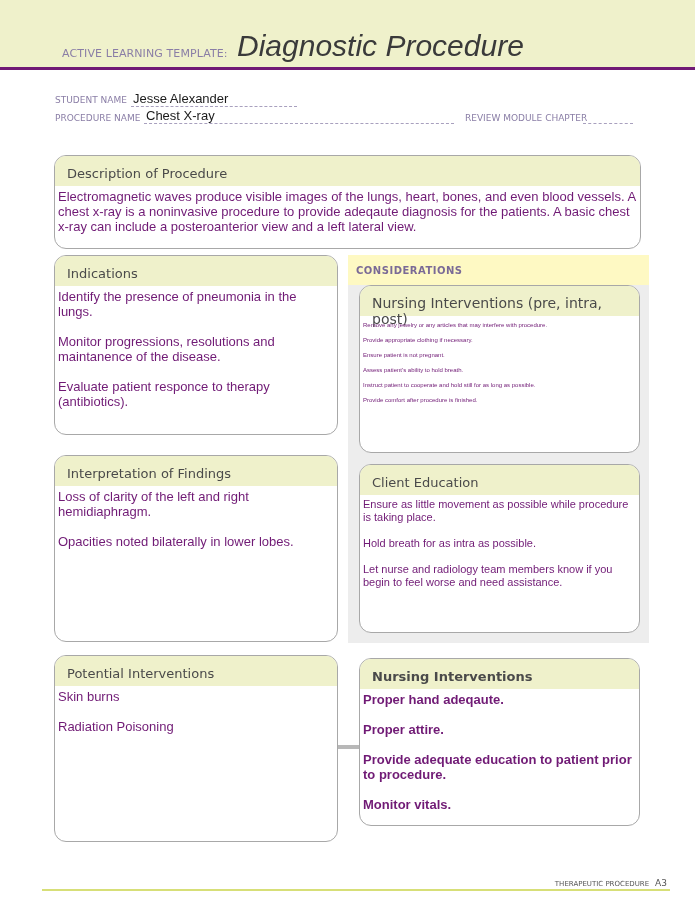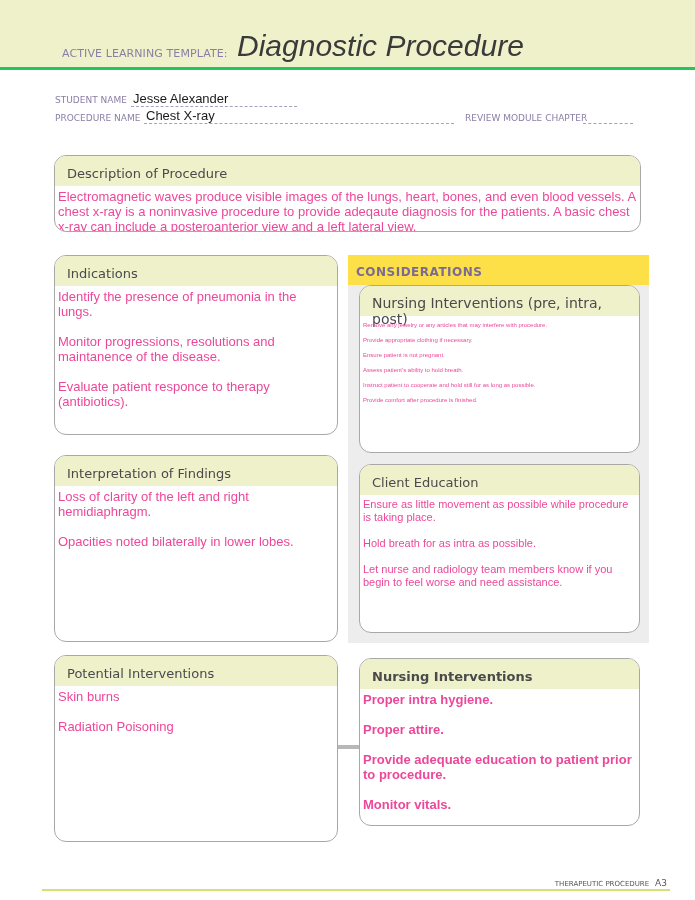--- a/index.html
+++ b/index.html
@@ -1,21 +1,21 @@
 <!DOCTYPE html>
 <html><head>
 <meta charset="utf-8">
 <style>
   * { box-sizing: border-box; margin: 0; padding: 0; }
   html, body { width: 695px; height: 900px; background: #ffffff; overflow: hidden; }
   body { position: relative; font-family: "Liberation Sans", sans-serif; color: #1a1a1a; }
 
   .header-band {
     position: absolute; left: 0; top: 0; width: 695px; height: 70px;
-    background: #eff1cb; border-bottom: 3px solid #22c55e;
+    background: #eff1cb; border-bottom: 3px solid #701a75;
   }
   .header-kicker {
     position: absolute; left: 62px; top: 47px;
     font-family: "DejaVu Sans", sans-serif; font-size: 11px; color: #8a7ea6; letter-spacing: 0.1px;
   }
   .header-title {
     position: absolute; left: 237px; top: 29px;
     font-family: Liberation Sans, sans-serif; font-style: italic; font-size: 30px; color: #3a3a3a;
   }
 
@@ -26,32 +26,32 @@
     border-bottom: 1px dashed #a8a0be; white-space: nowrap; padding-left: 2px; line-height: 14px;
   }
 
   .box {
     position: absolute; border: 1.5px solid #a8a8a8; border-radius: 12px; background: #fff; overflow: hidden;
   }
   .box-head {
     background: #eff1cb; height: 30px; padding: 10px 0 0 12px;
     font-family: "DejaVu Sans", sans-serif; font-size: 13px; color: #4a4a4a;
   }
-  .box-body { padding: 3px 3px 0 3px; font-size: 13px; line-height: 15px; color: #ec4899; }
+  .box-body { padding: 3px 3px 0 3px; font-size: 13px; line-height: 15px; color: #701a75; }
   .box-body p { margin-bottom: 15px; }
   .box-body.small p { font-size: 6px; line-height: 8px; margin-bottom: 7px; }
   .box-body.mid { font-size: 11px; line-height: 13px; }
   .box-body.mid p { margin-bottom: 13px; }
 
   .considerations {
     position: absolute; left: 348px; top: 255px; width: 301px; height: 388px; background: #ededed;
   }
   .considerations-head {
-    position: absolute; left: 0; top: 0; width: 301px; height: 30px; background: #fde047;
-    padding: 10px 0 0 8px; font-family: "DejaVu Sans", sans-serif; font-weight: bold; font-size: 12px; color: #7a6a96; letter-spacing: 0.5px;
+    position: absolute; left: 0; top: 0; width: 301px; height: 30px; background: #fef9c3;
+    padding: 10px 0 0 8px; font-family: "DejaVu Sans", sans-serif; font-weight: bold; font-size: 10px; color: #7a6a96; letter-spacing: 0.5px;
   }
 
   .connector { position: absolute; background: #b8b8b8; }
 
   .footer-left {
     position: absolute; left: 42px; top: 878px; font-family: "DejaVu Sans", sans-serif; font-size: 8px; color: #555; margin-top: 40px;
   }
   .footer-right {
     position: absolute; right: 28px; top: 878px; font-family: "DejaVu Sans", sans-serif; font-size: 7px; color: #555; white-space: nowrap;
   }
@@ -70,21 +70,21 @@
   <span class="field-label" style="left:0; top:3px;">STUDENT NAME</span>
   <span class="field-value" style="left:76px; top:0; width:166px;">Jesse Alexander</span>
 </div>
 <div class="field-row" style="top:109px;">
   <span class="field-label" style="left:0; top:4px;">PROCEDURE NAME</span>
   <span class="field-value" style="left:89px; top:0; width:310px;">Chest X-ray</span>
   <span class="field-label" style="left:410px; top:4px;">REVIEW MODULE CHAPTER</span>
   <span class="field-value" style="left:528px; top:4px; width:50px; height:11px;"></span>
 </div>
 
-<div class="box" style="left:54px; top:155px; width:587px; height:77px;">
+<div class="box" style="left:54px; top:155px; width:587px; height:94px;">
   <div class="box-head">Description of Procedure</div>
   <div class="box-body">
     <p>Electromagnetic waves produce visible images of the lungs, heart, bones, and even blood vessels. A chest x-ray is a noninvasive procedure to provide adeqaute diagnosis for the patients. A basic chest x-ray can include a posteroanterior view and a left lateral view.</p>
   </div>
 </div>
 
 <div class="connector" style="left:337px; top:745px; width:22px; height:4px;"></div>
 
 <div class="box" style="left:54px; top:255px; width:284px; height:180px;">
   <div class="box-head">Indications</div>
@@ -132,21 +132,21 @@
   <div class="box-head">Potential Interventions</div>
   <div class="box-body">
     <p>Skin burns</p>
     <p>Radiation Poisoning</p>
   </div>
 </div>
 
 <div class="box" style="left:359px; top:658px; width:281px; height:168px;font-weight:bold;">
   <div class="box-head">Nursing Interventions</div>
   <div class="box-body">
-    <p>Proper intra hygiene.</p>
+    <p>Proper hand adeqaute.</p>
     <p>Proper attire.</p>
     <p>Provide adequate education to patient prior to procedure.</p>
     <p>Monitor vitals.</p>
   </div>
 </div>
 
 <span class="footer-left">ACTIVE LEARNING TEMPLATES</span>
 <span class="footer-right">
   <span>THERAPEUTIC PROCEDURE</span><span class="page">A3</span>
 </span>

